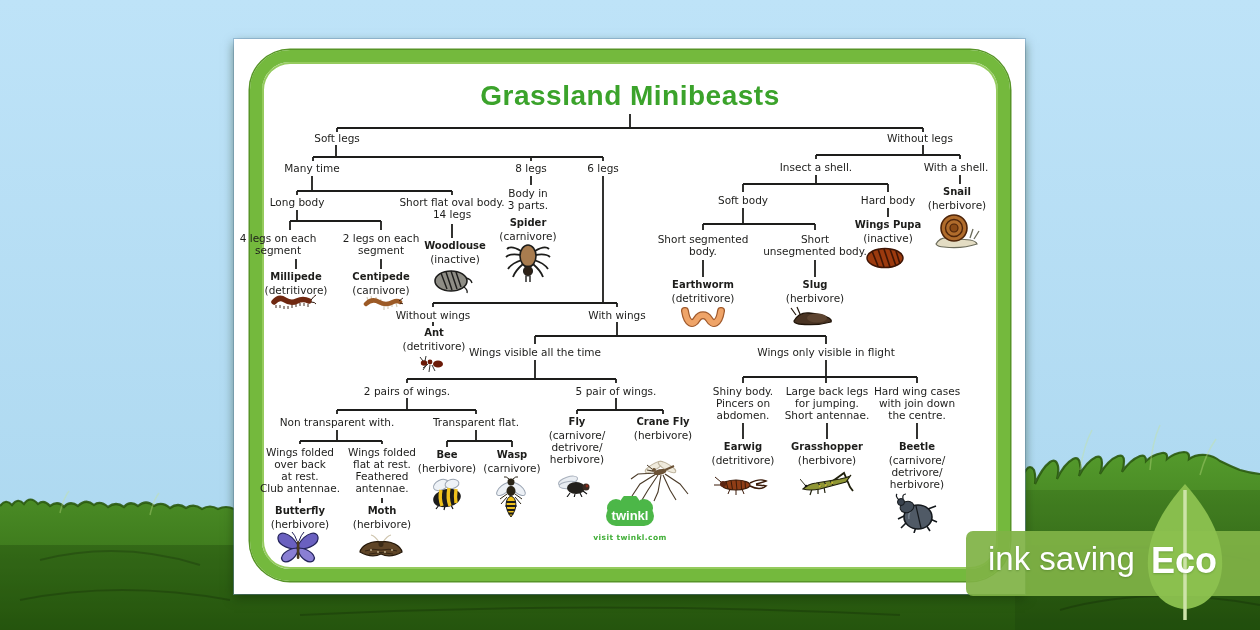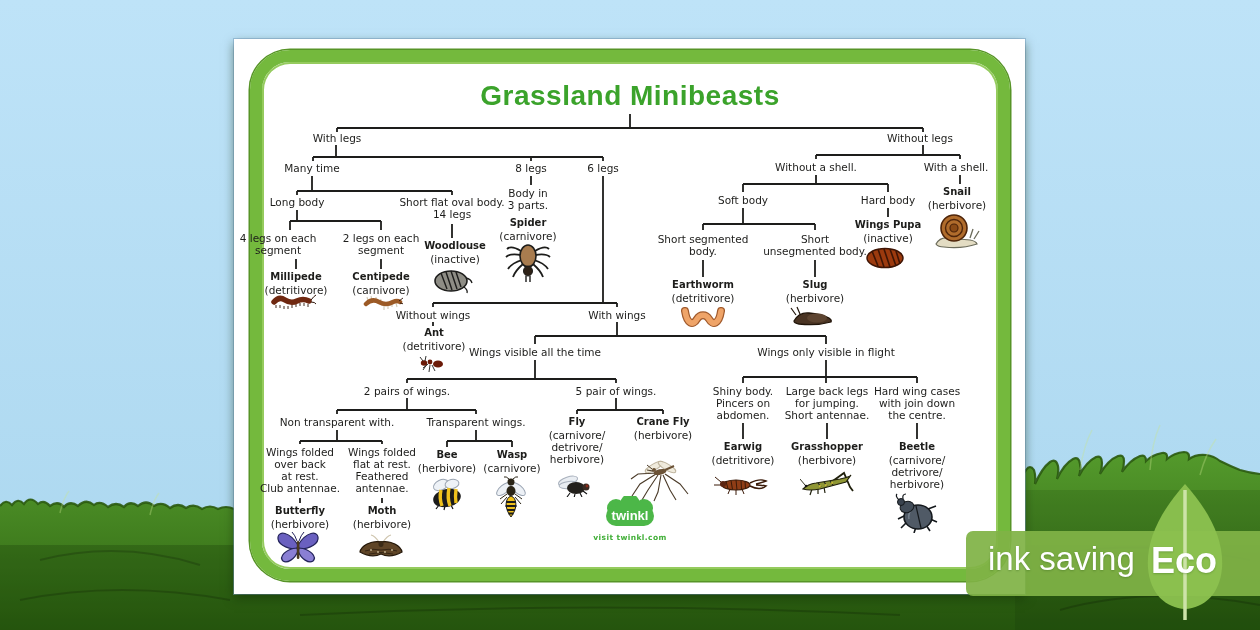--- a/index.html
+++ b/index.html
@@ -98,60 +98,60 @@
     M826 360 V377 M743 377 H917 M743 377 V383 M826 377 V383 M917 377 V383
     M743 423 V439 M827 423 V439 M917 423 V439
     M923 145 V155 M816 155 H960 M816 155 V159 M960 155 V159
     M960 175 V184
     M816 175 V184 M743 184 H888 M743 184 V192 M888 184 V192
     M888 208 V217
     M743 208 V224 M703 224 H815 M703 224 V230 M815 224 V230
     M703 260 V277 M815 260 V277"></path>
 </svg>
 
-<div class="abs lbl" style="left:337px;top:132px">With legs</div>
+<div class="abs lbl" style="left:337px;top:132px">Soft legs</div>
 <div class="abs lbl" style="left:920px;top:132px">Without legs</div>
 <div class="abs lbl" style="left:312px;top:162px">Many time</div>
 <div class="abs lbl" style="left:531px;top:162px">8 legs</div>
 <div class="abs lbl" style="left:603px;top:162px">6 legs</div>
 <div class="abs lbl" style="left:297px;top:196px">Long body</div>
 <div class="abs lbl" style="left:452px;top:196px">Short flat oval body.
 14 legs</div>
 <div class="abs lbl" style="left:528px;top:187px">Body in
 3 parts.</div>
 <div class="abs lbl" style="left:278px;top:232px">4 legs on each
 segment</div>
 <div class="abs lbl" style="left:381px;top:232px">2 legs on each
 segment</div>
 <div class="abs lbl" style="left:433px;top:309px">Without wings</div>
 <div class="abs lbl" style="left:617px;top:309px">With wings</div>
 <div class="abs lbl" style="left:535px;top:346px">Wings visible all the time</div>
 <div class="abs lbl" style="left:826px;top:346px">Wings only visible in flight</div>
 <div class="abs lbl" style="left:407px;top:385px">2 pairs of wings.</div>
 <div class="abs lbl" style="left:616px;top:385px">5 pair of wings.</div>
 <div class="abs lbl" style="left:337px;top:416px">Non transparent with.</div>
-<div class="abs lbl" style="left:476px;top:416px">Transparent wings.</div>
+<div class="abs lbl" style="left:476px;top:416px">Transparent flat.</div>
 <div class="abs lbl" style="left:300px;top:446px">Wings folded
 over back
 at rest.
 Club antennae.</div>
 <div class="abs lbl" style="left:382px;top:446px">Wings folded
 flat at rest.
 Feathered
 antennae.</div>
 <div class="abs lbl" style="left:743px;top:385px">Shiny body.
 Pincers on
 abdomen.</div>
 <div class="abs lbl" style="left:827px;top:385px">Large back legs
 for jumping.
 Short antennae.</div>
 <div class="abs lbl" style="left:917px;top:385px">Hard wing cases
 with join down
 the centre.</div>
-<div class="abs lbl" style="left:816px;top:161px">Without a shell.</div>
+<div class="abs lbl" style="left:816px;top:161px">Insect a shell.</div>
 <div class="abs lbl" style="left:956px;top:161px">With a shell.</div>
 <div class="abs lbl" style="left:743px;top:194px">Soft body</div>
 <div class="abs lbl" style="left:888px;top:194px">Hard body</div>
 <div class="abs lbl" style="left:703px;top:233px">Short segmented
 body.</div>
 <div class="abs lbl" style="left:815px;top:233px">Short
 unsegmented body.</div>
 
 <div class="abs lbl name" style="left:528px;top:217px">Spider</div>
 <div class="abs lbl" style="left:528px;top:230px">(carnivore)</div>

